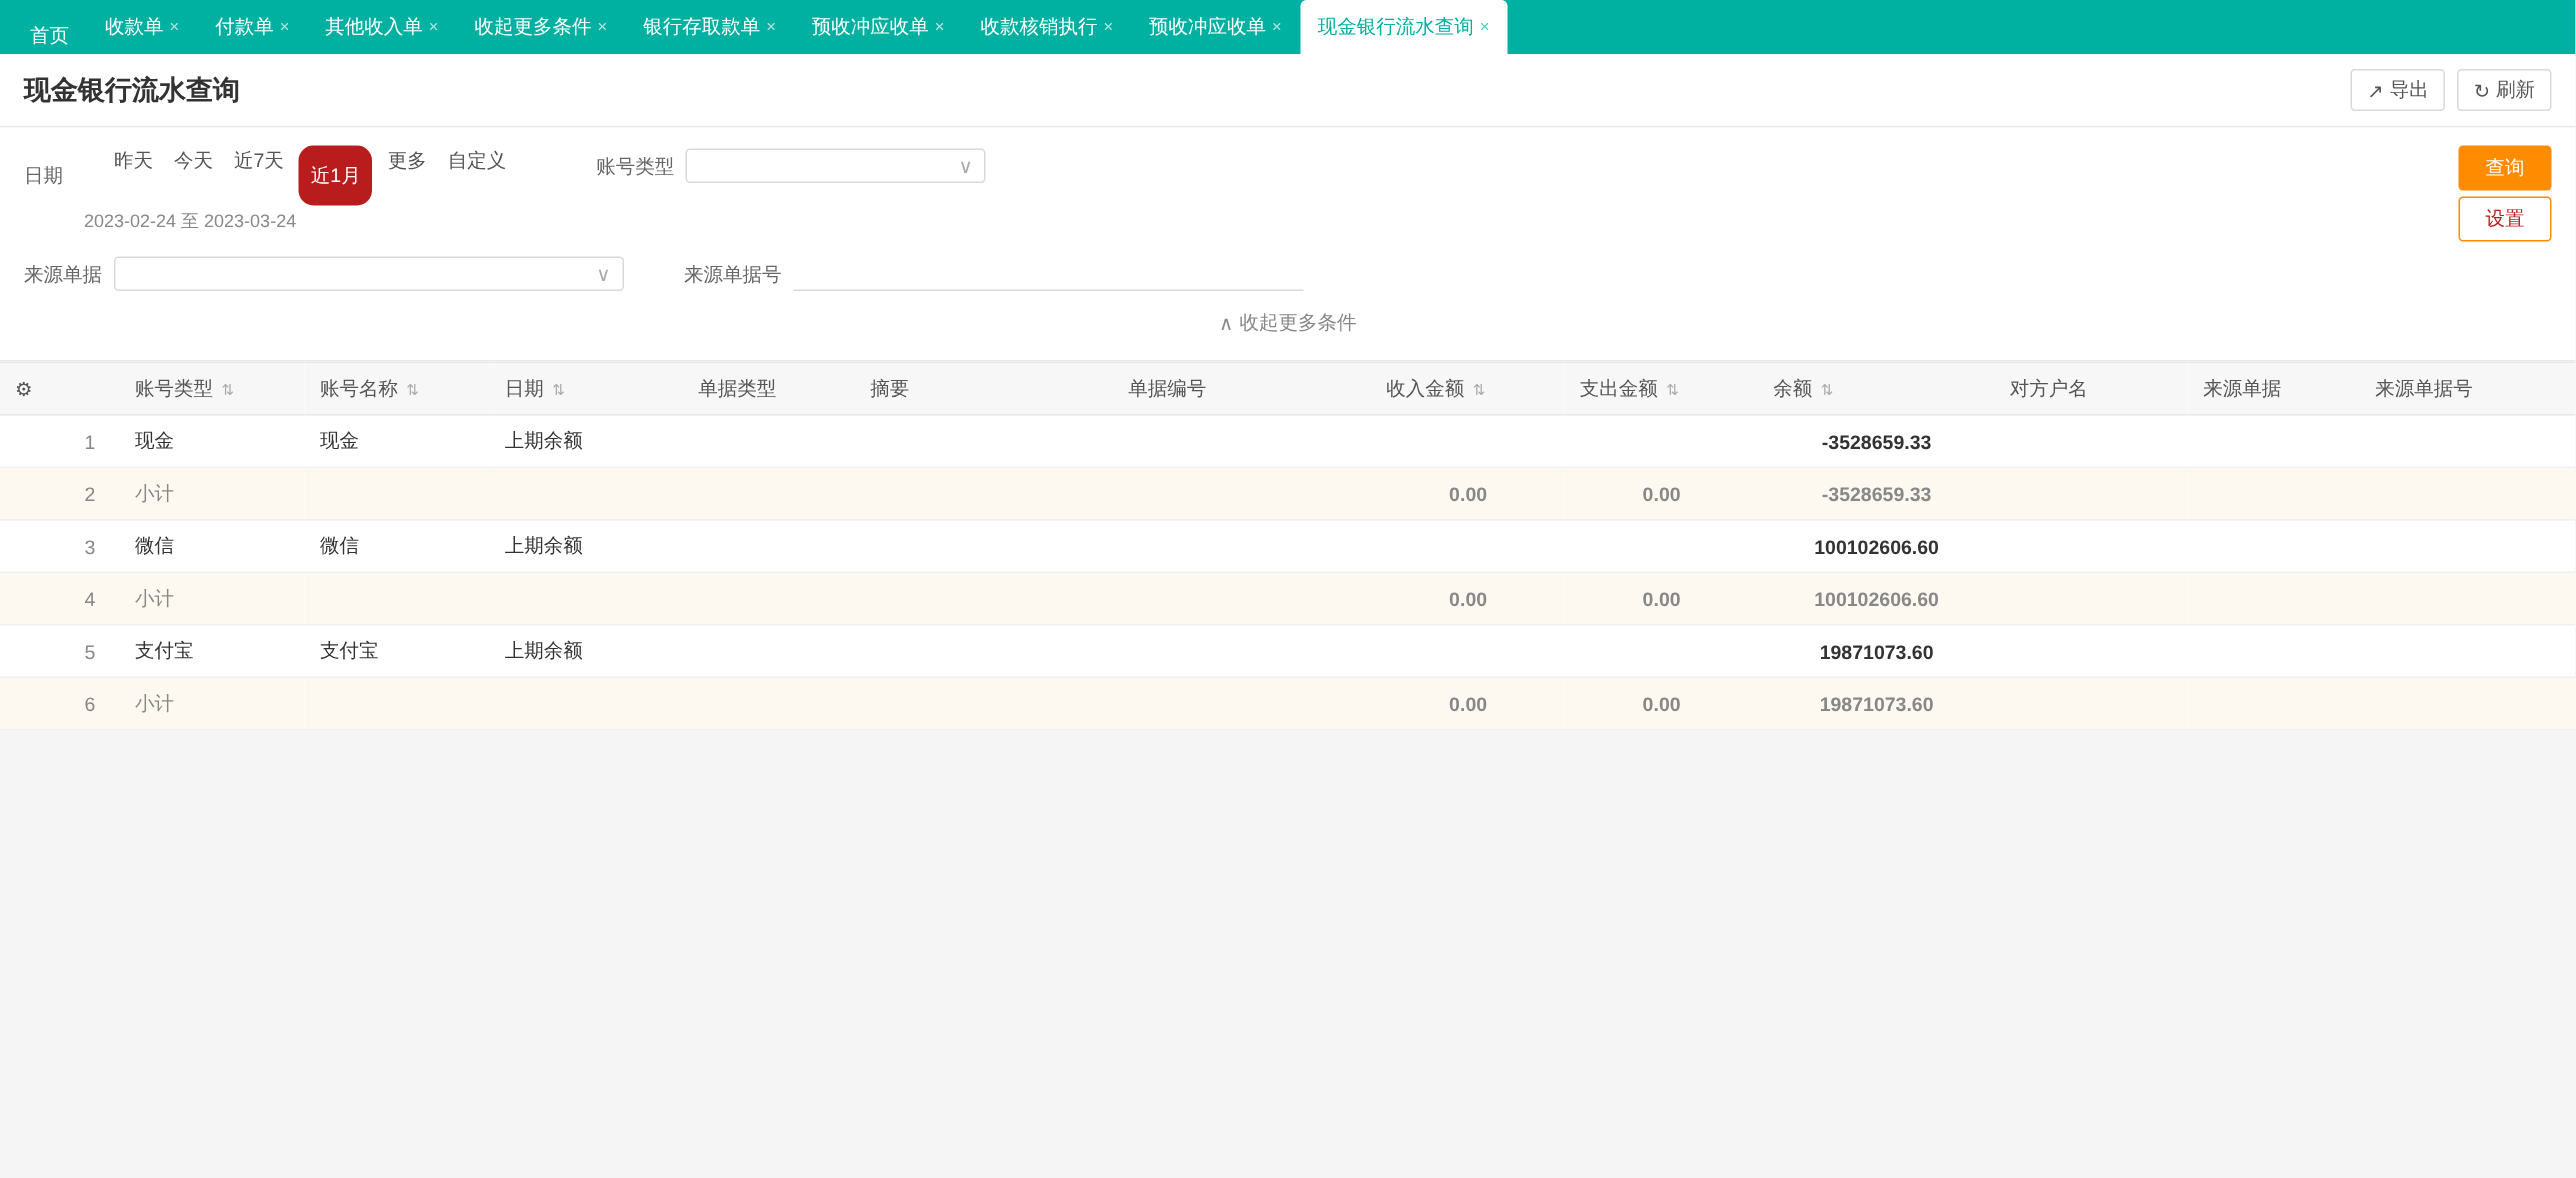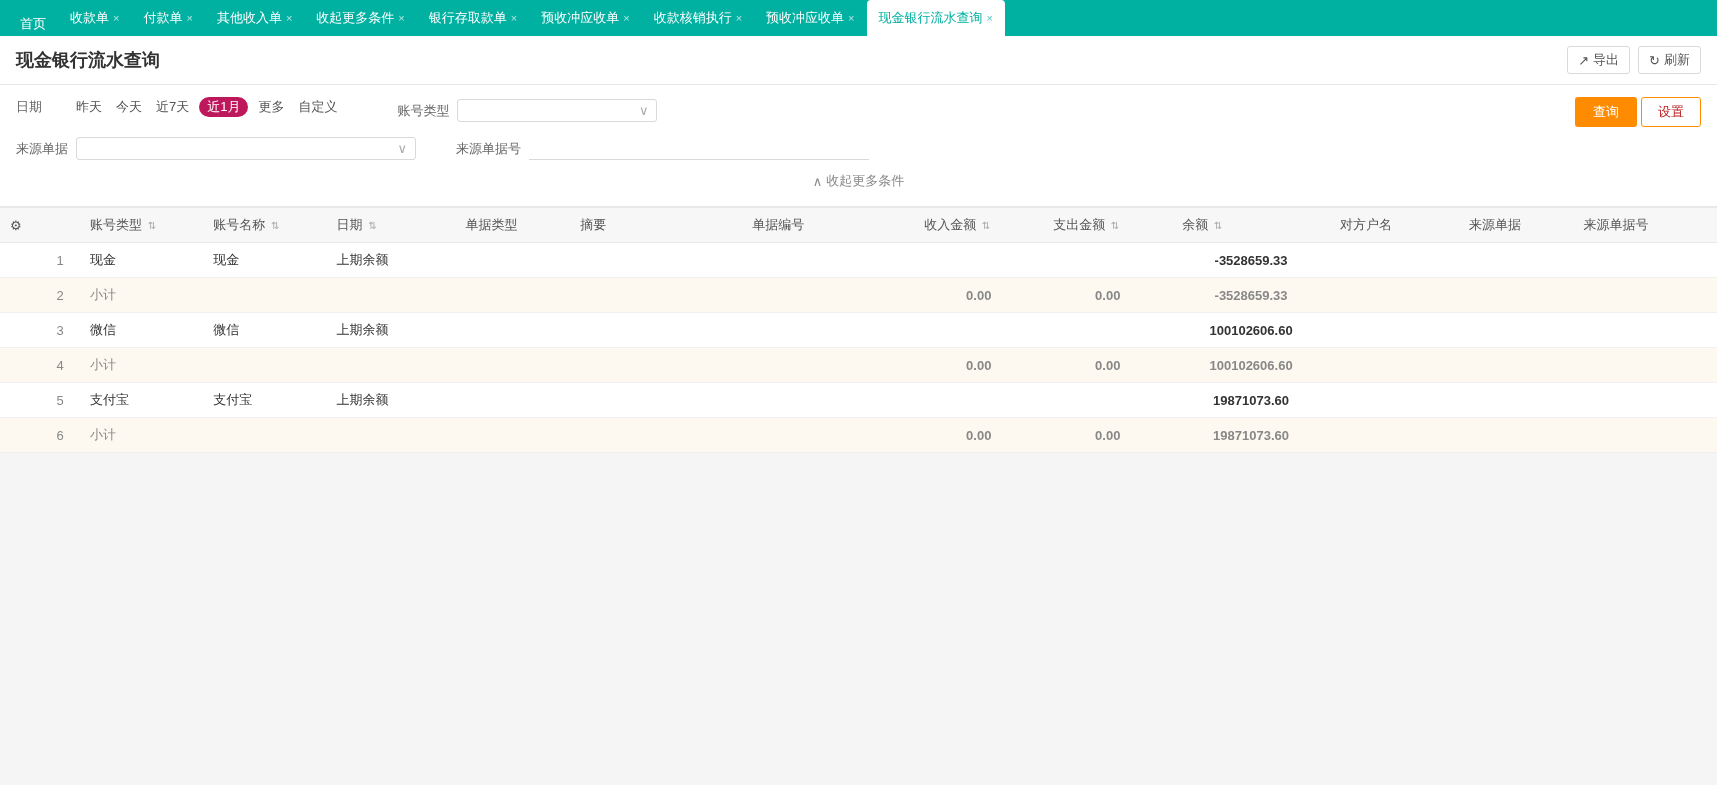--- a/index.html
+++ b/index.html
@@ -58,24 +58,24 @@
       border-bottom: 1px solid #e8e8e8;
     }
     .filter-label { color: #666; min-width: 50px; }
     .date-options { display: flex; gap: 6px; align-items: flex-start; }
     .date-option {
       cursor: pointer; color: #555; font-size: 13px;
       padding: 1px 4px;
       border-radius: 3px;
     }
     .date-option.active {
-      background: #be185d;
+      background: #b91c1c;
       color: #fff;
       border-radius: 10px;
-      padding: 1px 8px;
+      padding: 11px 8px;
     }
     .date-range { color: #888; font-size: 12px; margin-left: 4px; }
     .filter-select {
       display: flex; align-items: center;
       border: 1px solid #d9d9d9; border-radius: 3px;
       padding: 3px 8px; background: #fff;
       min-width: 180px; cursor: pointer;
       justify-content: space-between;
     }
     .filter-select-text { color: #bbb; }
@@ -219,32 +219,35 @@
         <span class="filter-label">日期</span>
         <div class="date-options">
           <span class="date-option">昨天</span>
           <span class="date-option">今天</span>
           <span class="date-option">近7天</span>
           <span class="date-option active">近1月</span>
           <span class="date-option">更多</span>
           <span class="date-option">自定义</span>
         </div>
       </div>
+      <div style="padding-left:36px;">
+        <span class="date-range">2023-02-24 至 2023-03-24</span>
+      </div>
     </div>
 
     <div style="display:flex; align-items:center; gap:8px; margin-left:40px; margin-top:2px;">
       <span class="filter-label">账号类型</span>
       <div class="filter-select" style="min-width:200px;">
         <span class="filter-select-text"></span>
         <span style="color:#aaa;">∨</span>
       </div>
     </div>
 
 
-    <div style="display:flex; flex-direction:row; gap:4px; margin-left:auto;">
+    <div style="display:flex; flex-direction:column; gap:4px; margin-left:auto;">
       <button class="query-btn">查询</button>
       <button class="settings-btn">设置</button>
     </div>
   </div>
 
   <div style="display:flex; align-items:center; gap:16px; margin-bottom:8px;">
     <div style="display:flex; align-items:center; gap:8px;">
       <span class="filter-label">来源单据</span>
       <div class="filter-select" style="min-width:340px;">
         <span class="filter-select-text"></span>

